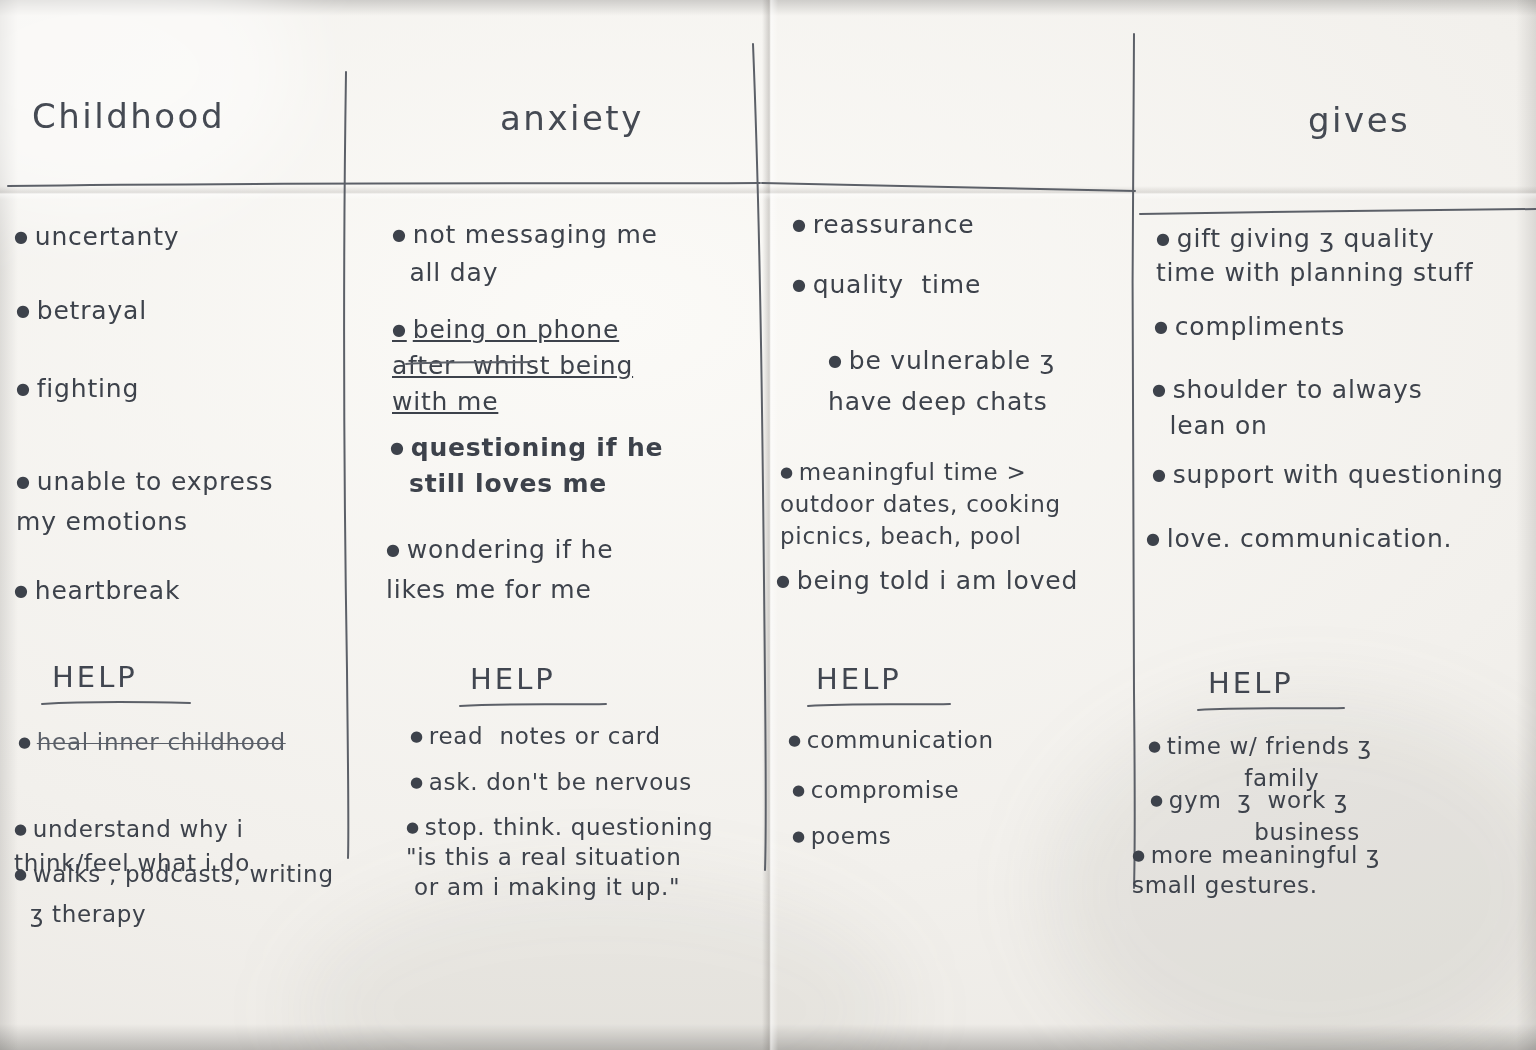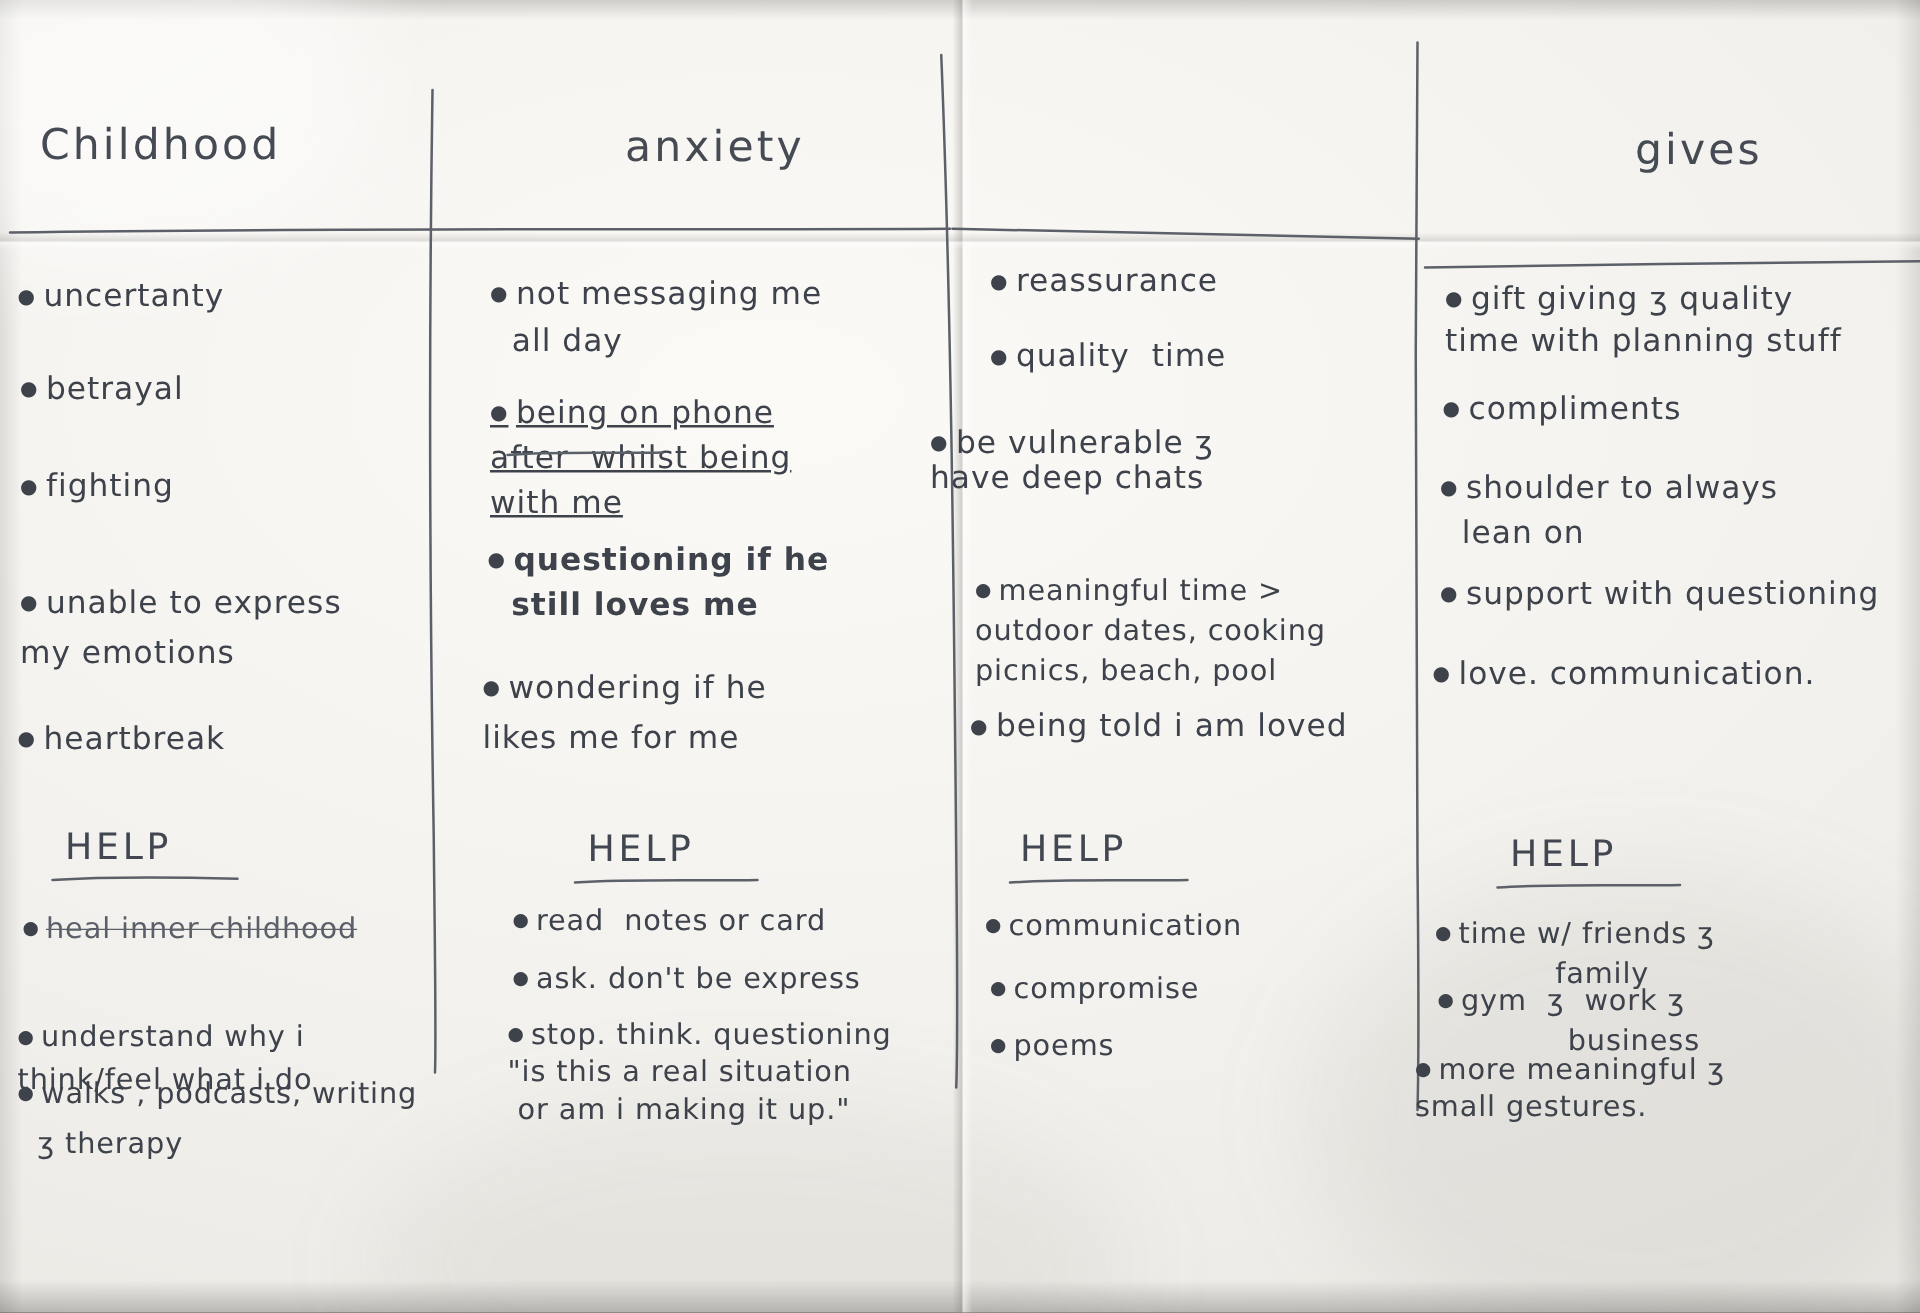--- a/index.html
+++ b/index.html
@@ -169,28 +169,28 @@
   still loves me</span></div>
   <div class="ink item" style="left:386px;top:530px;line-height:40px;"><span class="b">●</span><span>wondering if he
 likes me for me</span></div>
 
   <div class="ink help" style="left:470px;top:662px;">HELP</div>
   <svg class="pen" style="left:458px;top:702px;width:158px;height:14px;">
     <path d="M2,4 C50,1 108,3 148,2"></path>
   </svg>
 
   <div class="ink sub" style="left:410px;top:722px;"><span class="b">●</span><span>read  notes or card</span></div>
-  <div class="ink sub" style="left:410px;top:768px;"><span class="b">●</span><span>ask. don't be express</span></div>
+  <div class="ink sub" style="left:410px;top:768px;"><span class="b">●</span><span>ask. don't be nervous</span></div>
   <div class="ink sub" style="left:406px;top:812px;line-height:30px;"><span class="b">●</span><span>stop. think. questioning
 "is this a real situation
  or am i making it up."</span></div>
 
   <div class="ink item" style="left:792px;top:210px;"><span class="b">●</span><span>reassurance</span></div>
   <div class="ink item" style="left:792px;top:270px;"><span class="b">●</span><span>quality  time</span></div>
-  <div class="ink item" style="left:744px;top:340px;line-height:28px;"><span class="b">●</span><span>be vulnerable ʒ
+  <div class="ink item" style="left:828px;top:340px;line-height:41px;"><span class="b">●</span><span>be vulnerable ʒ
 have deep chats</span></div>
   <div class="ink item sub" style="left:780px;top:456px;line-height:32px;"><span class="b">●</span><span>meaningful time &gt;
 outdoor dates, cooking
 picnics, beach, pool</span></div>
   <div class="ink item" style="left:776px;top:566px;"><span class="b">●</span><span>being told i am loved</span></div>
 
   <div class="ink help" style="left:816px;top:662px;">HELP</div>
   <svg class="pen" style="left:806px;top:702px;width:152px;height:14px;">
     <path d="M2,4 C48,1 104,3 144,2"></path>
   </svg>

